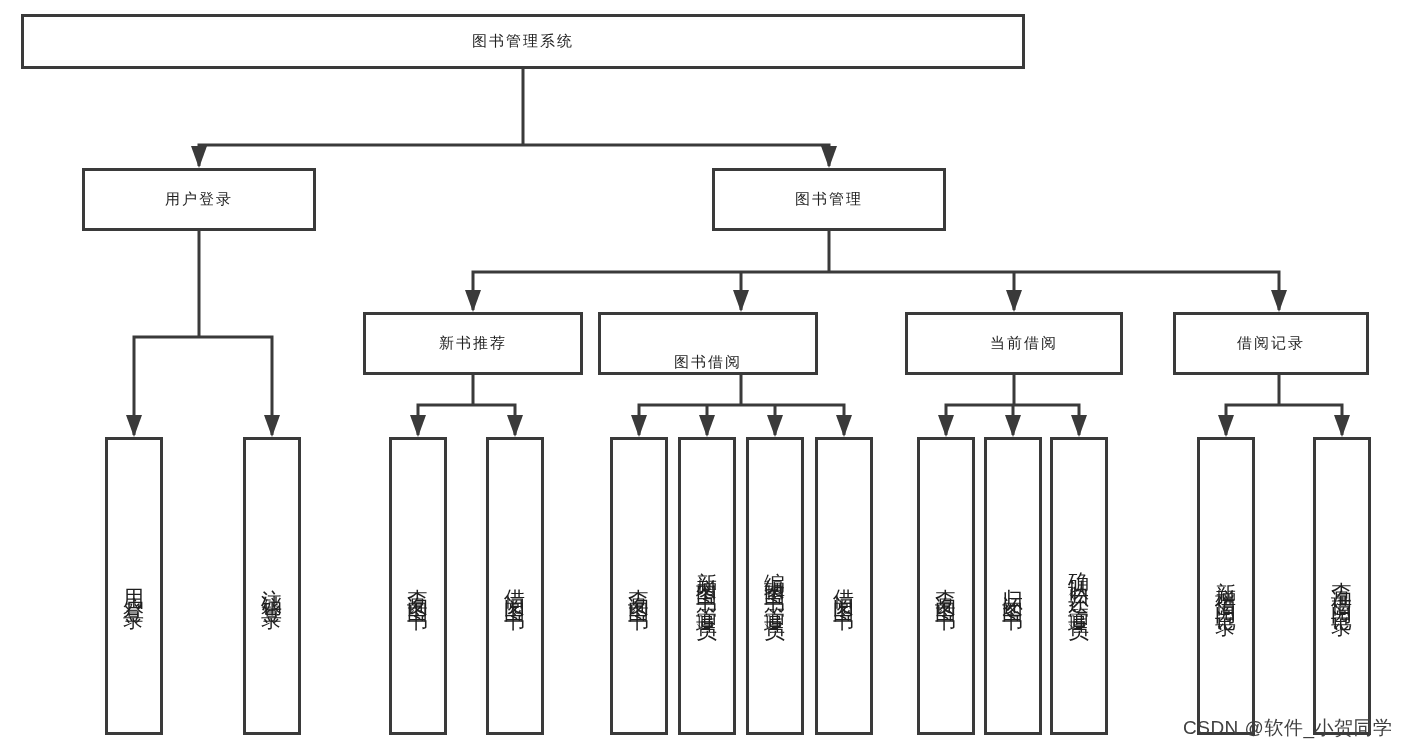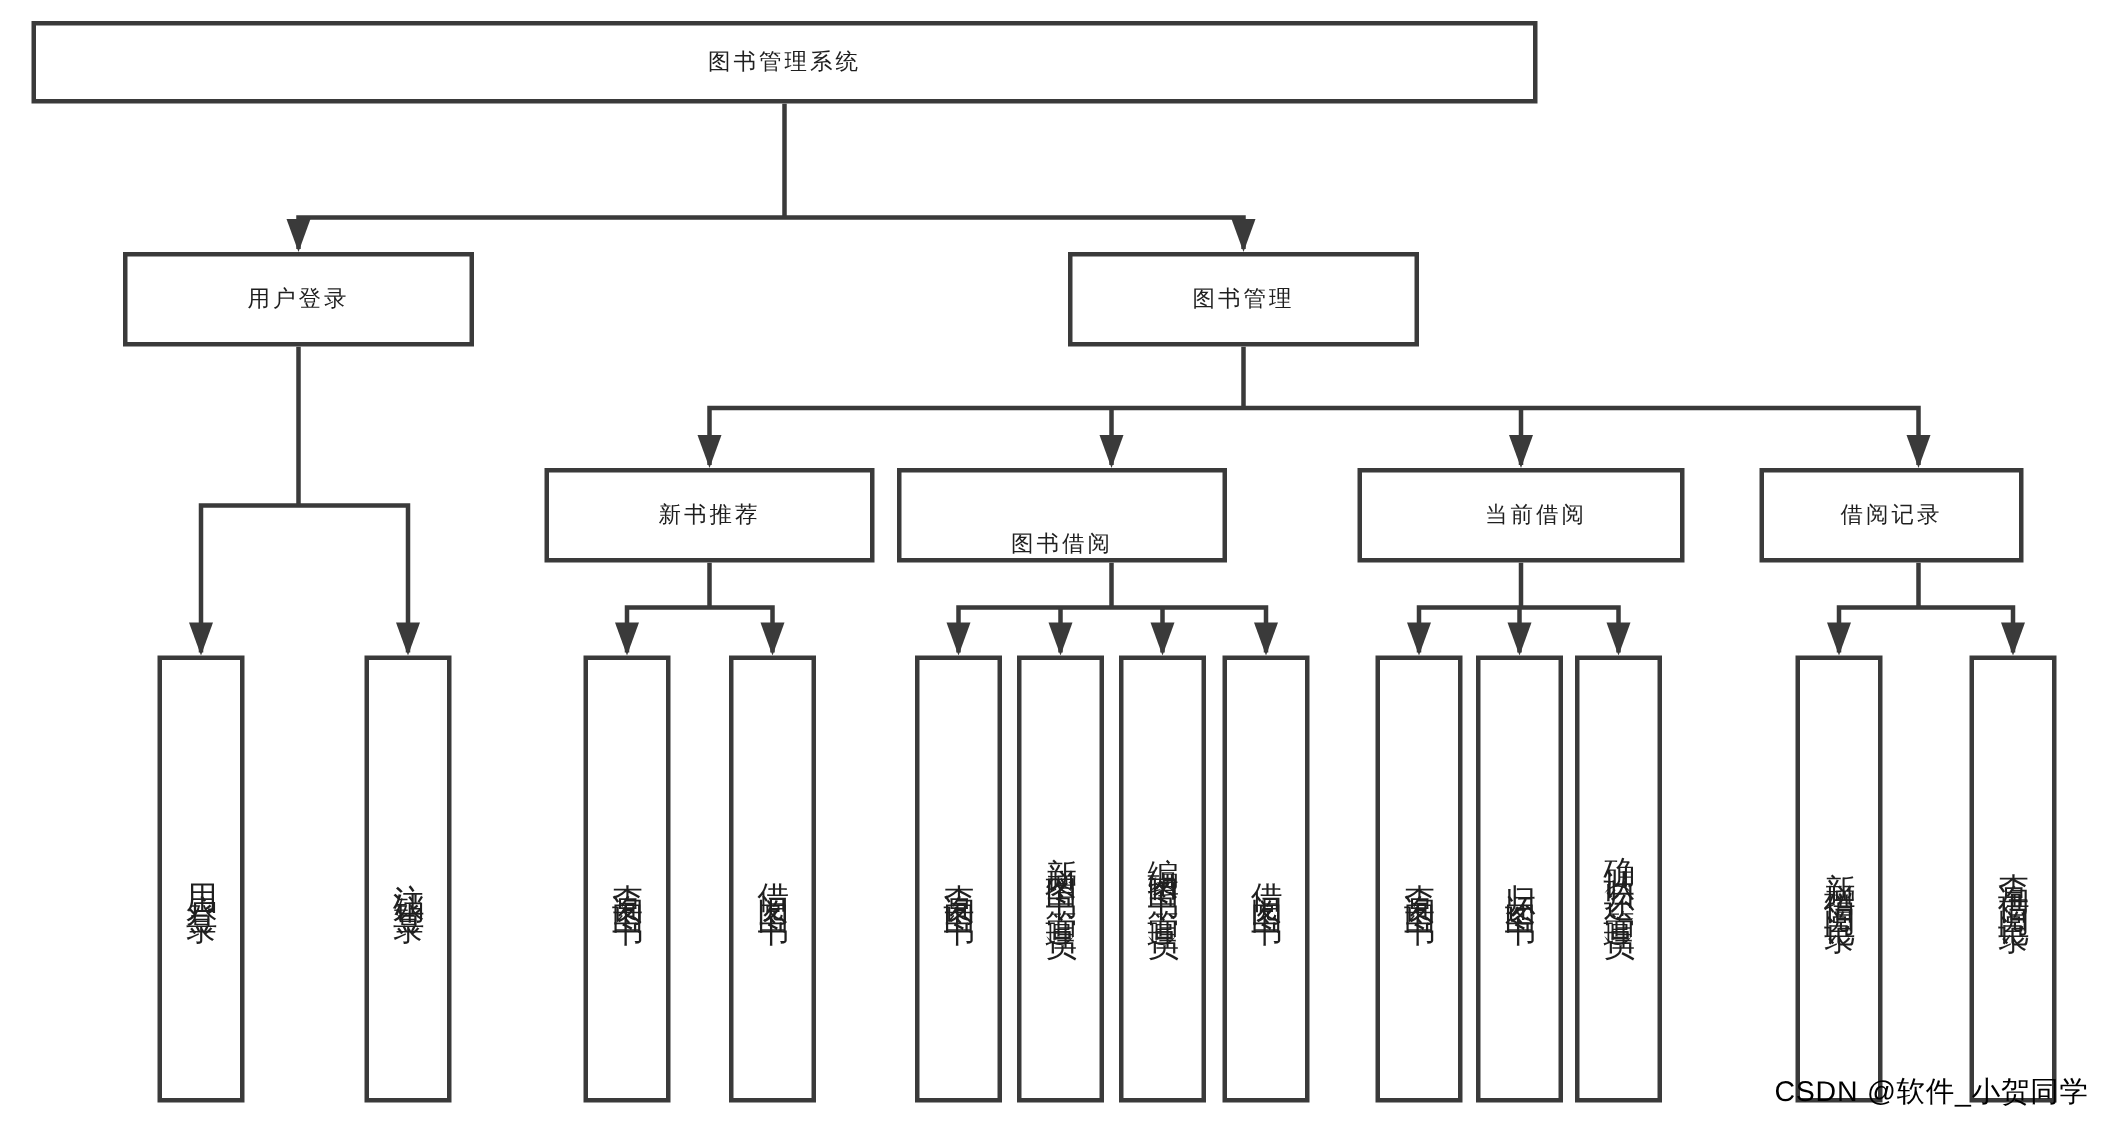--- a/index.html
+++ b/index.html
@@ -32,21 +32,21 @@
     letter-spacing: 2px;
     white-space: nowrap;
   }
   .root  { left: 21px;  top: 14px;  width: 1004px; height: 55px; }
   .lvl2a { left: 82px;  top: 168px; width: 234px;  height: 63px; }
   .lvl2b { left: 712px; top: 168px; width: 234px;  height: 63px; }
   .lvl3  { top: 312px; height: 63px; width: 220px; }
   .l3a { left: 363px; }
   .l3b { left: 598px; align-items: flex-end; }
   .l3c { left: 905px;  width: 218px; padding-left: 20px; }
-  .l3d { left: 1173px; width: 176px; }
+  .l3d { left: 1173px; width: 196px; }
   .leaf {
     position: absolute;
     top: 437px;
     width: 58px;
     height: 298px;
     box-sizing: border-box;
     border: 3px solid #3a3a3a;
     background: #ffffff;
     display: flex;
     align-items: center;
@@ -58,21 +58,21 @@
     font-size: 21px;
     letter-spacing: 7px;
     line-height: 1;
   }
   .watermark {
     position: absolute;
     left: 1183px;
     top: 715px;
     font-size: 19px;
     letter-spacing: 0.5px;
-    color: #000000;
+    color: #404040;
     white-space: nowrap;
     z-index: 5;
   }
 </style>
 </head>
 <body>
 
 <div class="canvas">
 
   <svg class="connectors" width="1405" height="747" viewBox="0 0 1405 747" xmlns="http://www.w3.org/2000/svg">

